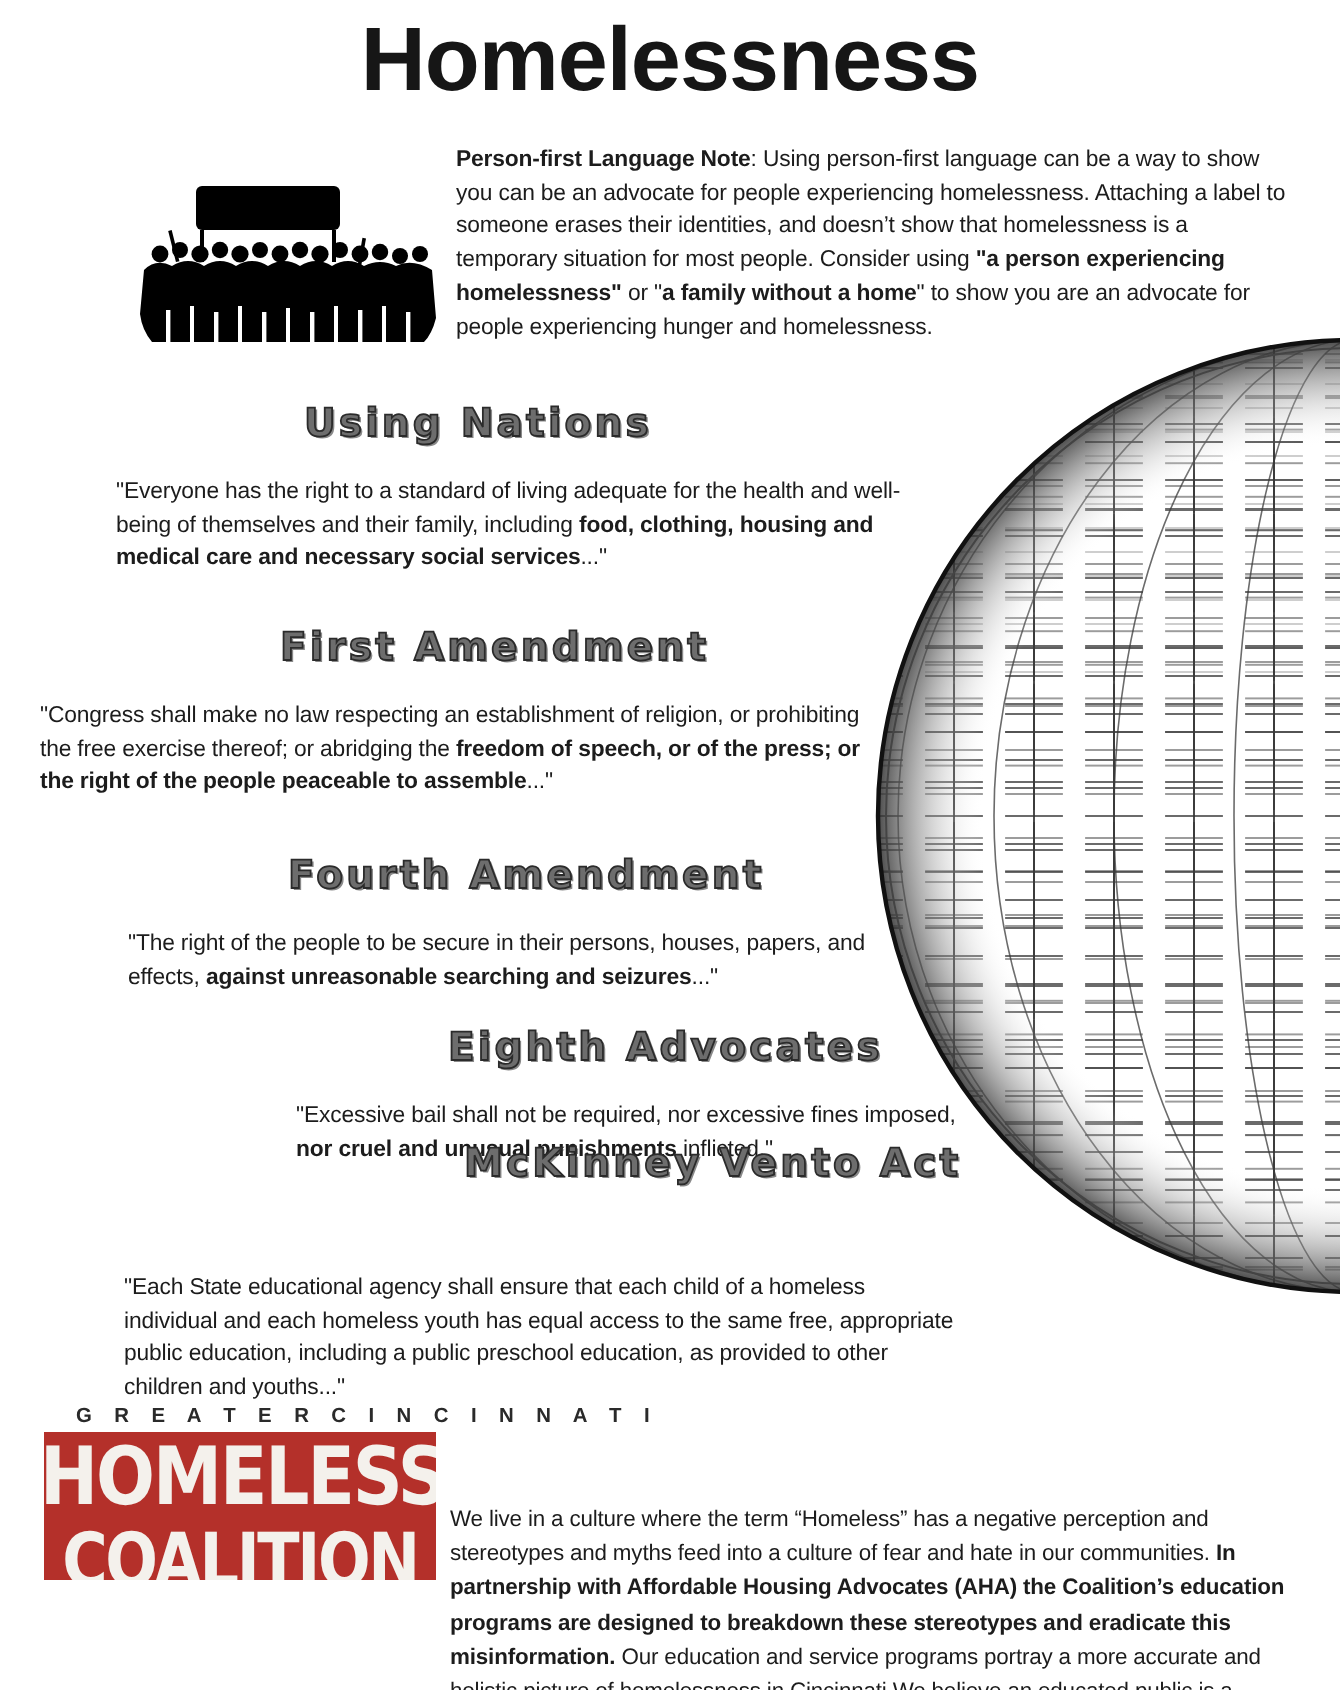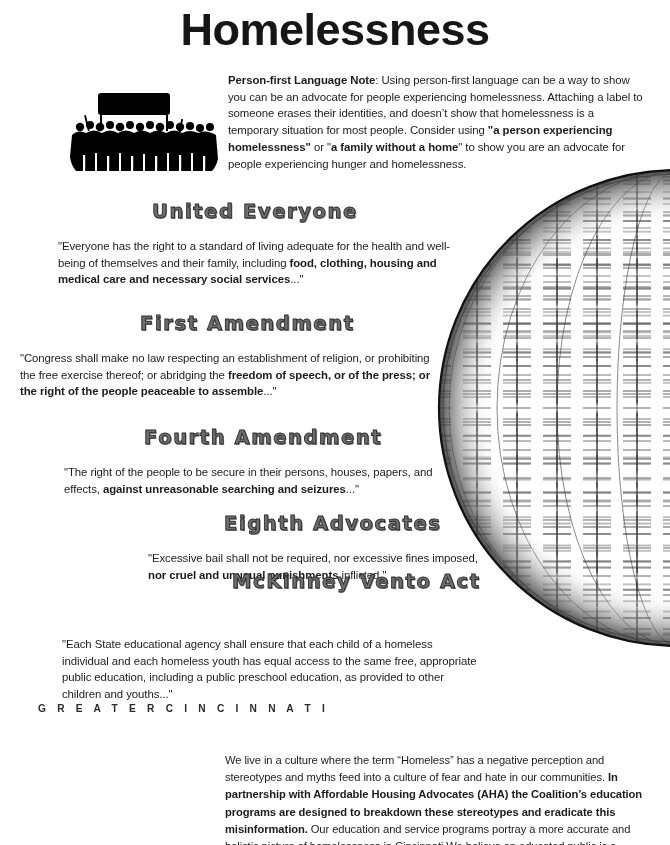--- a/index.html
+++ b/index.html
@@ -278,21 +278,21 @@
           <rect x="135" y="63" width="2.2" height="15"></rect>
         </g>
       </g>
     </svg>
   </div>
 
   <div class="para intro-note">
     <b>Person-first Language Note</b><span>: </span><span>Using person-first language can be a way to show you can be an advocate for people experiencing homelessness. Attaching a label to someone erases their identities, and doesn’t show that homelessness is a temporary situation for most people.  Consider using </span><b>"a person experiencing homelessness"</b><span> or "</span><b>a family without a home</b><span>" to show you are an advocate for people experiencing hunger and homelessness.</span>
   </div>
 
-  <div class="section-head h-un">United Everyone</div>
+  <div class="section-head h-un">Using Nations</div>
   <div class="para p-un">
     <span>"Everyone has the right to a standard of living adequate for the health and well-being of themselves and their family, including </span><b>food, clothing, housing and medical care and necessary social services</b><span>..."</span>
   </div>
 
   <div class="section-head h-first">First Amendment</div>
   <div class="para p-first">
     <span>"Congress shall make no law respecting an establishment of religion, or prohibiting the free exercise thereof; or abridging the </span><b>freedom of speech, or of the press; or the right of the people peaceable to assemble</b><span>..."</span>
   </div>
 
   <div class="section-head h-fourth">Fourth Amendment</div>
@@ -305,19 +305,23 @@
     <span>"Excessive bail shall not be required, nor excessive fines imposed, </span><b>nor cruel and unusual punishments</b><span> inflicted."</span>
   </div>
 
   <div class="section-head h-mckinney">McKinney Vento Act</div>
   <div class="para p-mckinney">
     <span>"Each State educational agency shall ensure that each child of a homeless individual and each homeless youth has equal access to the same free, appropriate public education, including a public preschool education, as provided to other children and youths..."</span><b></b><span></span>
   </div>
 
   <div id="logo">
     <div class="logo-greater">G R E A T E R   C I N C I N N A T I</div>
+    <div class="logo-box">
+      <div class="logo-word w1">HOMELESS</div>
+      <div class="logo-word w2">COALITION</div>
+    </div>
   </div>
 
   <div class="para p-mission">
     <span>We live in a culture where the term “Homeless” has a negative perception and stereotypes and myths feed into a culture of fear and hate in our communities. </span><b>In partnership with Affordable Housing Advocates (AHA) the Coalition’s education programs are designed to breakdown these stereotypes and eradicate this misinformation.</b><span> Our education and service programs portray a more accurate and holistic picture of homelessness in Cincinnati.We believe an educated public is a compassionate public willing to dedicate time and effort towards creating solutions to homelessness.</span>
   </div>
 
 </div>
 
 </body></html>

